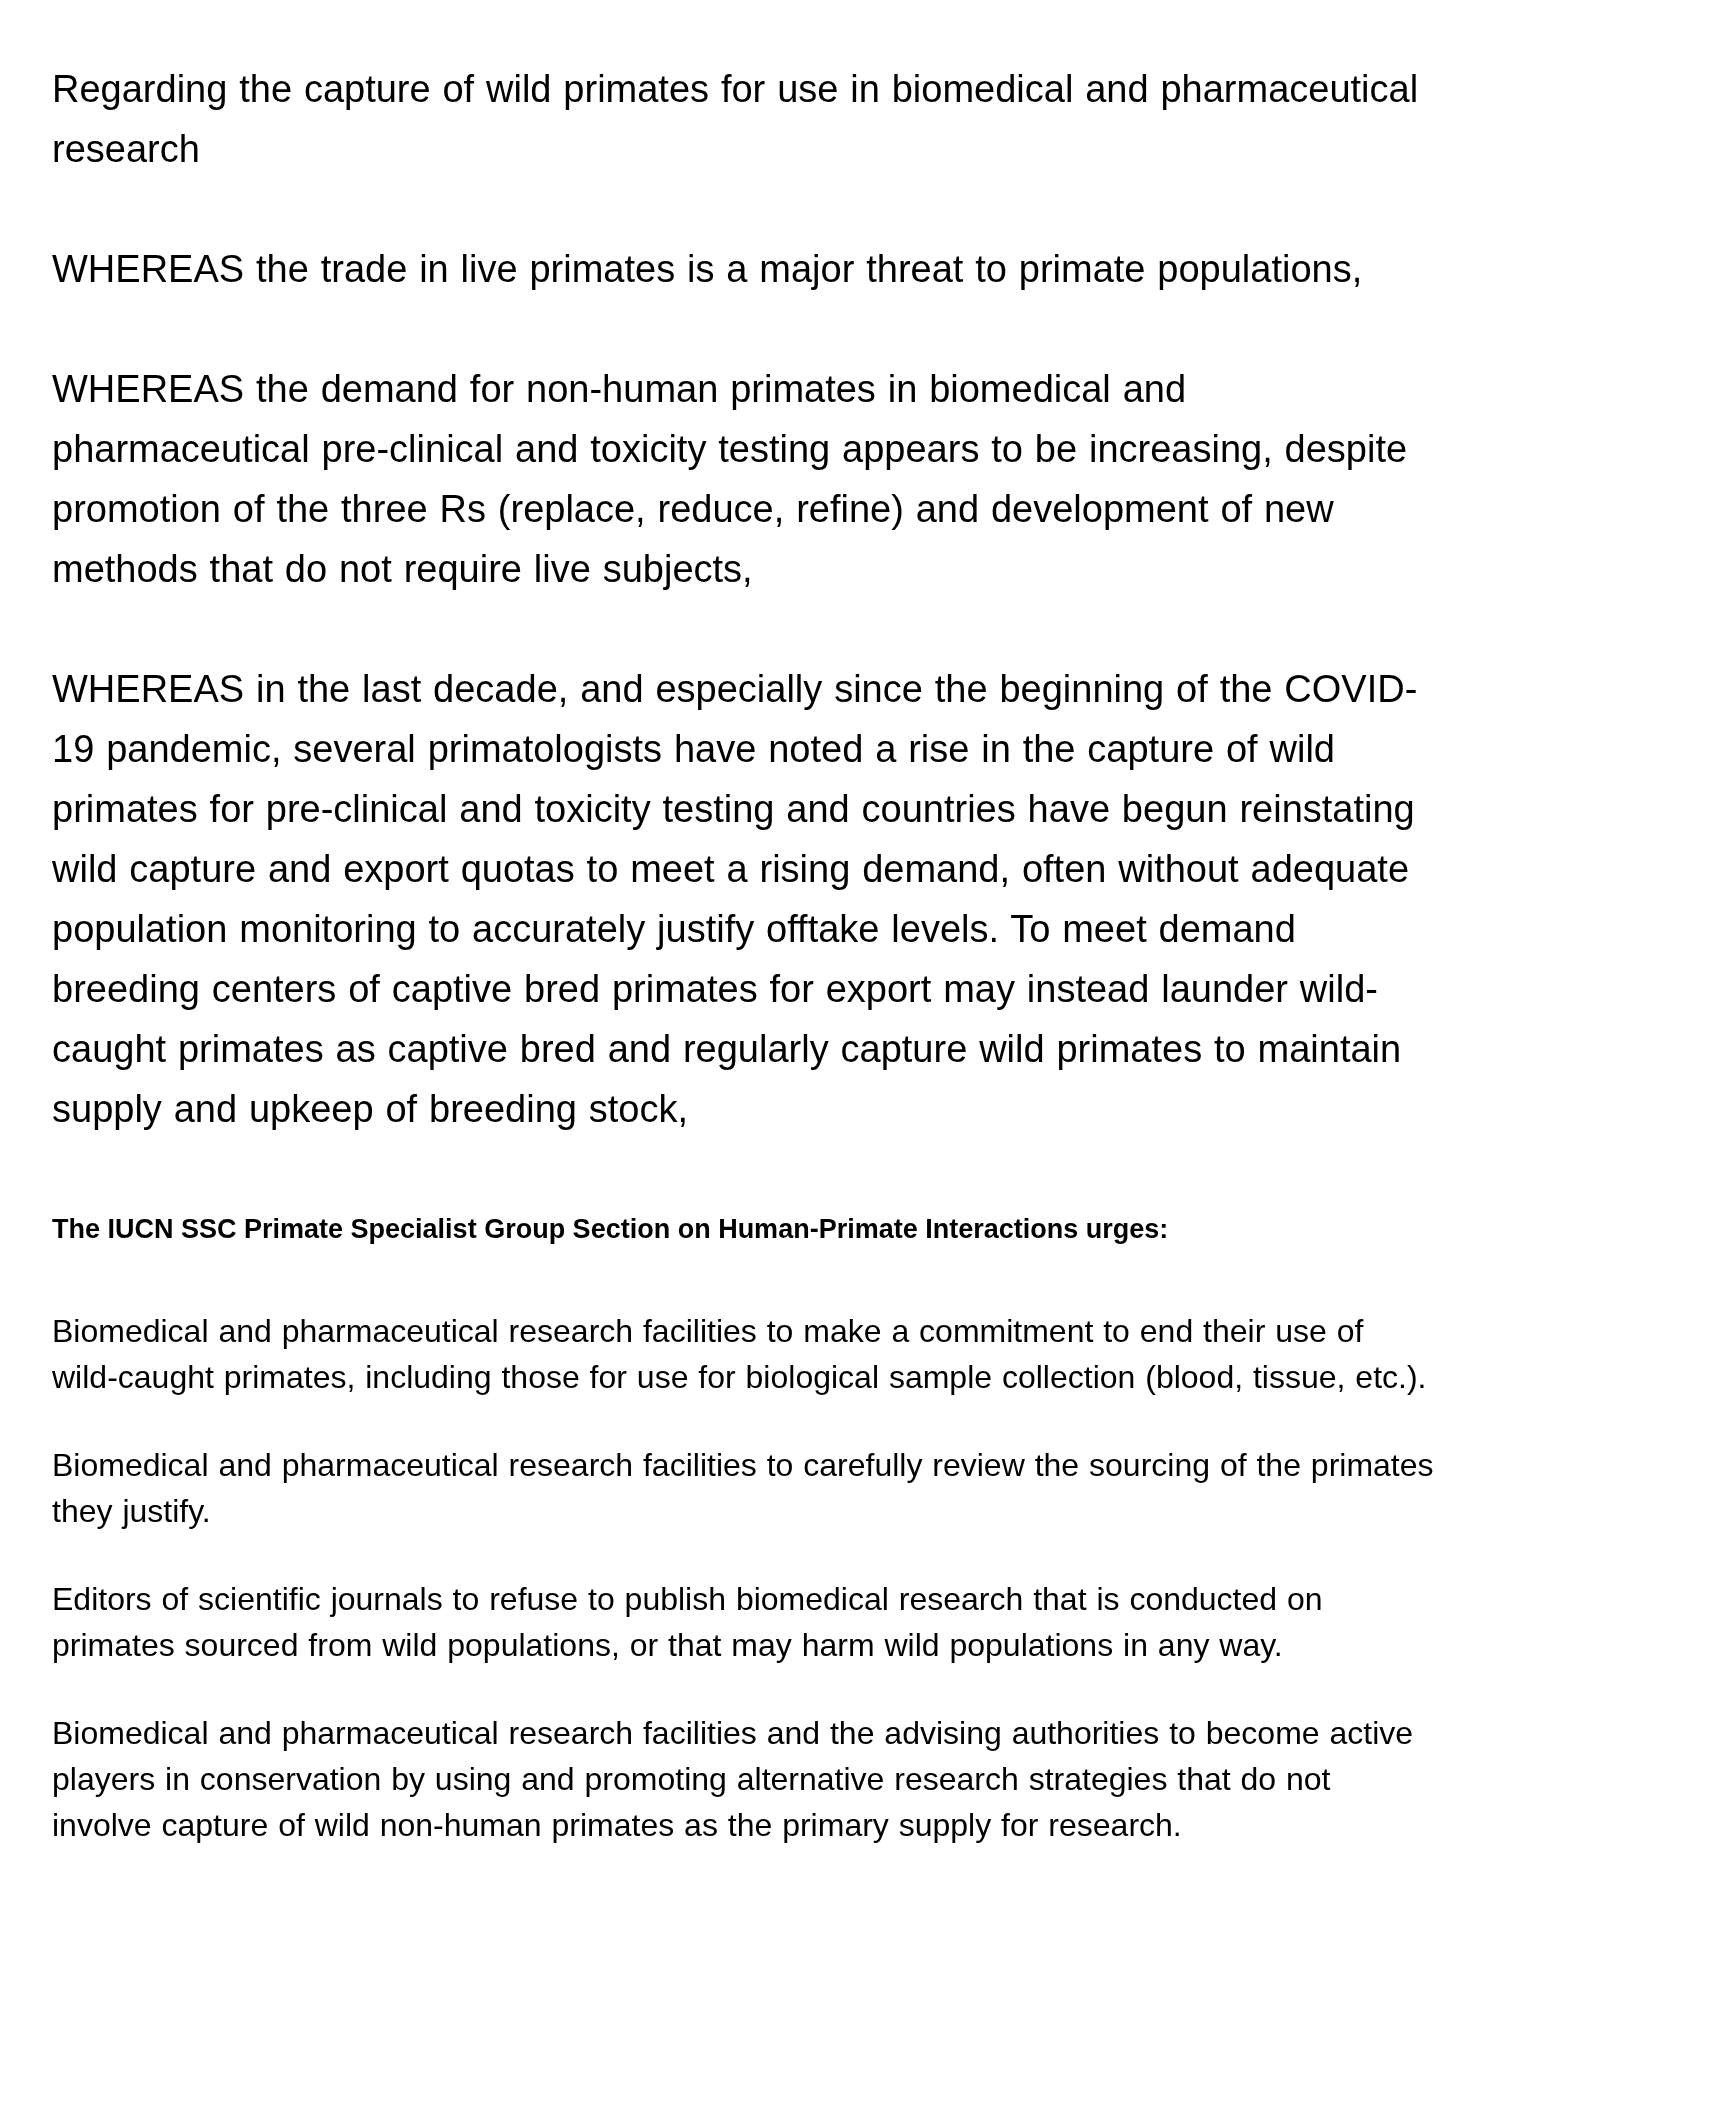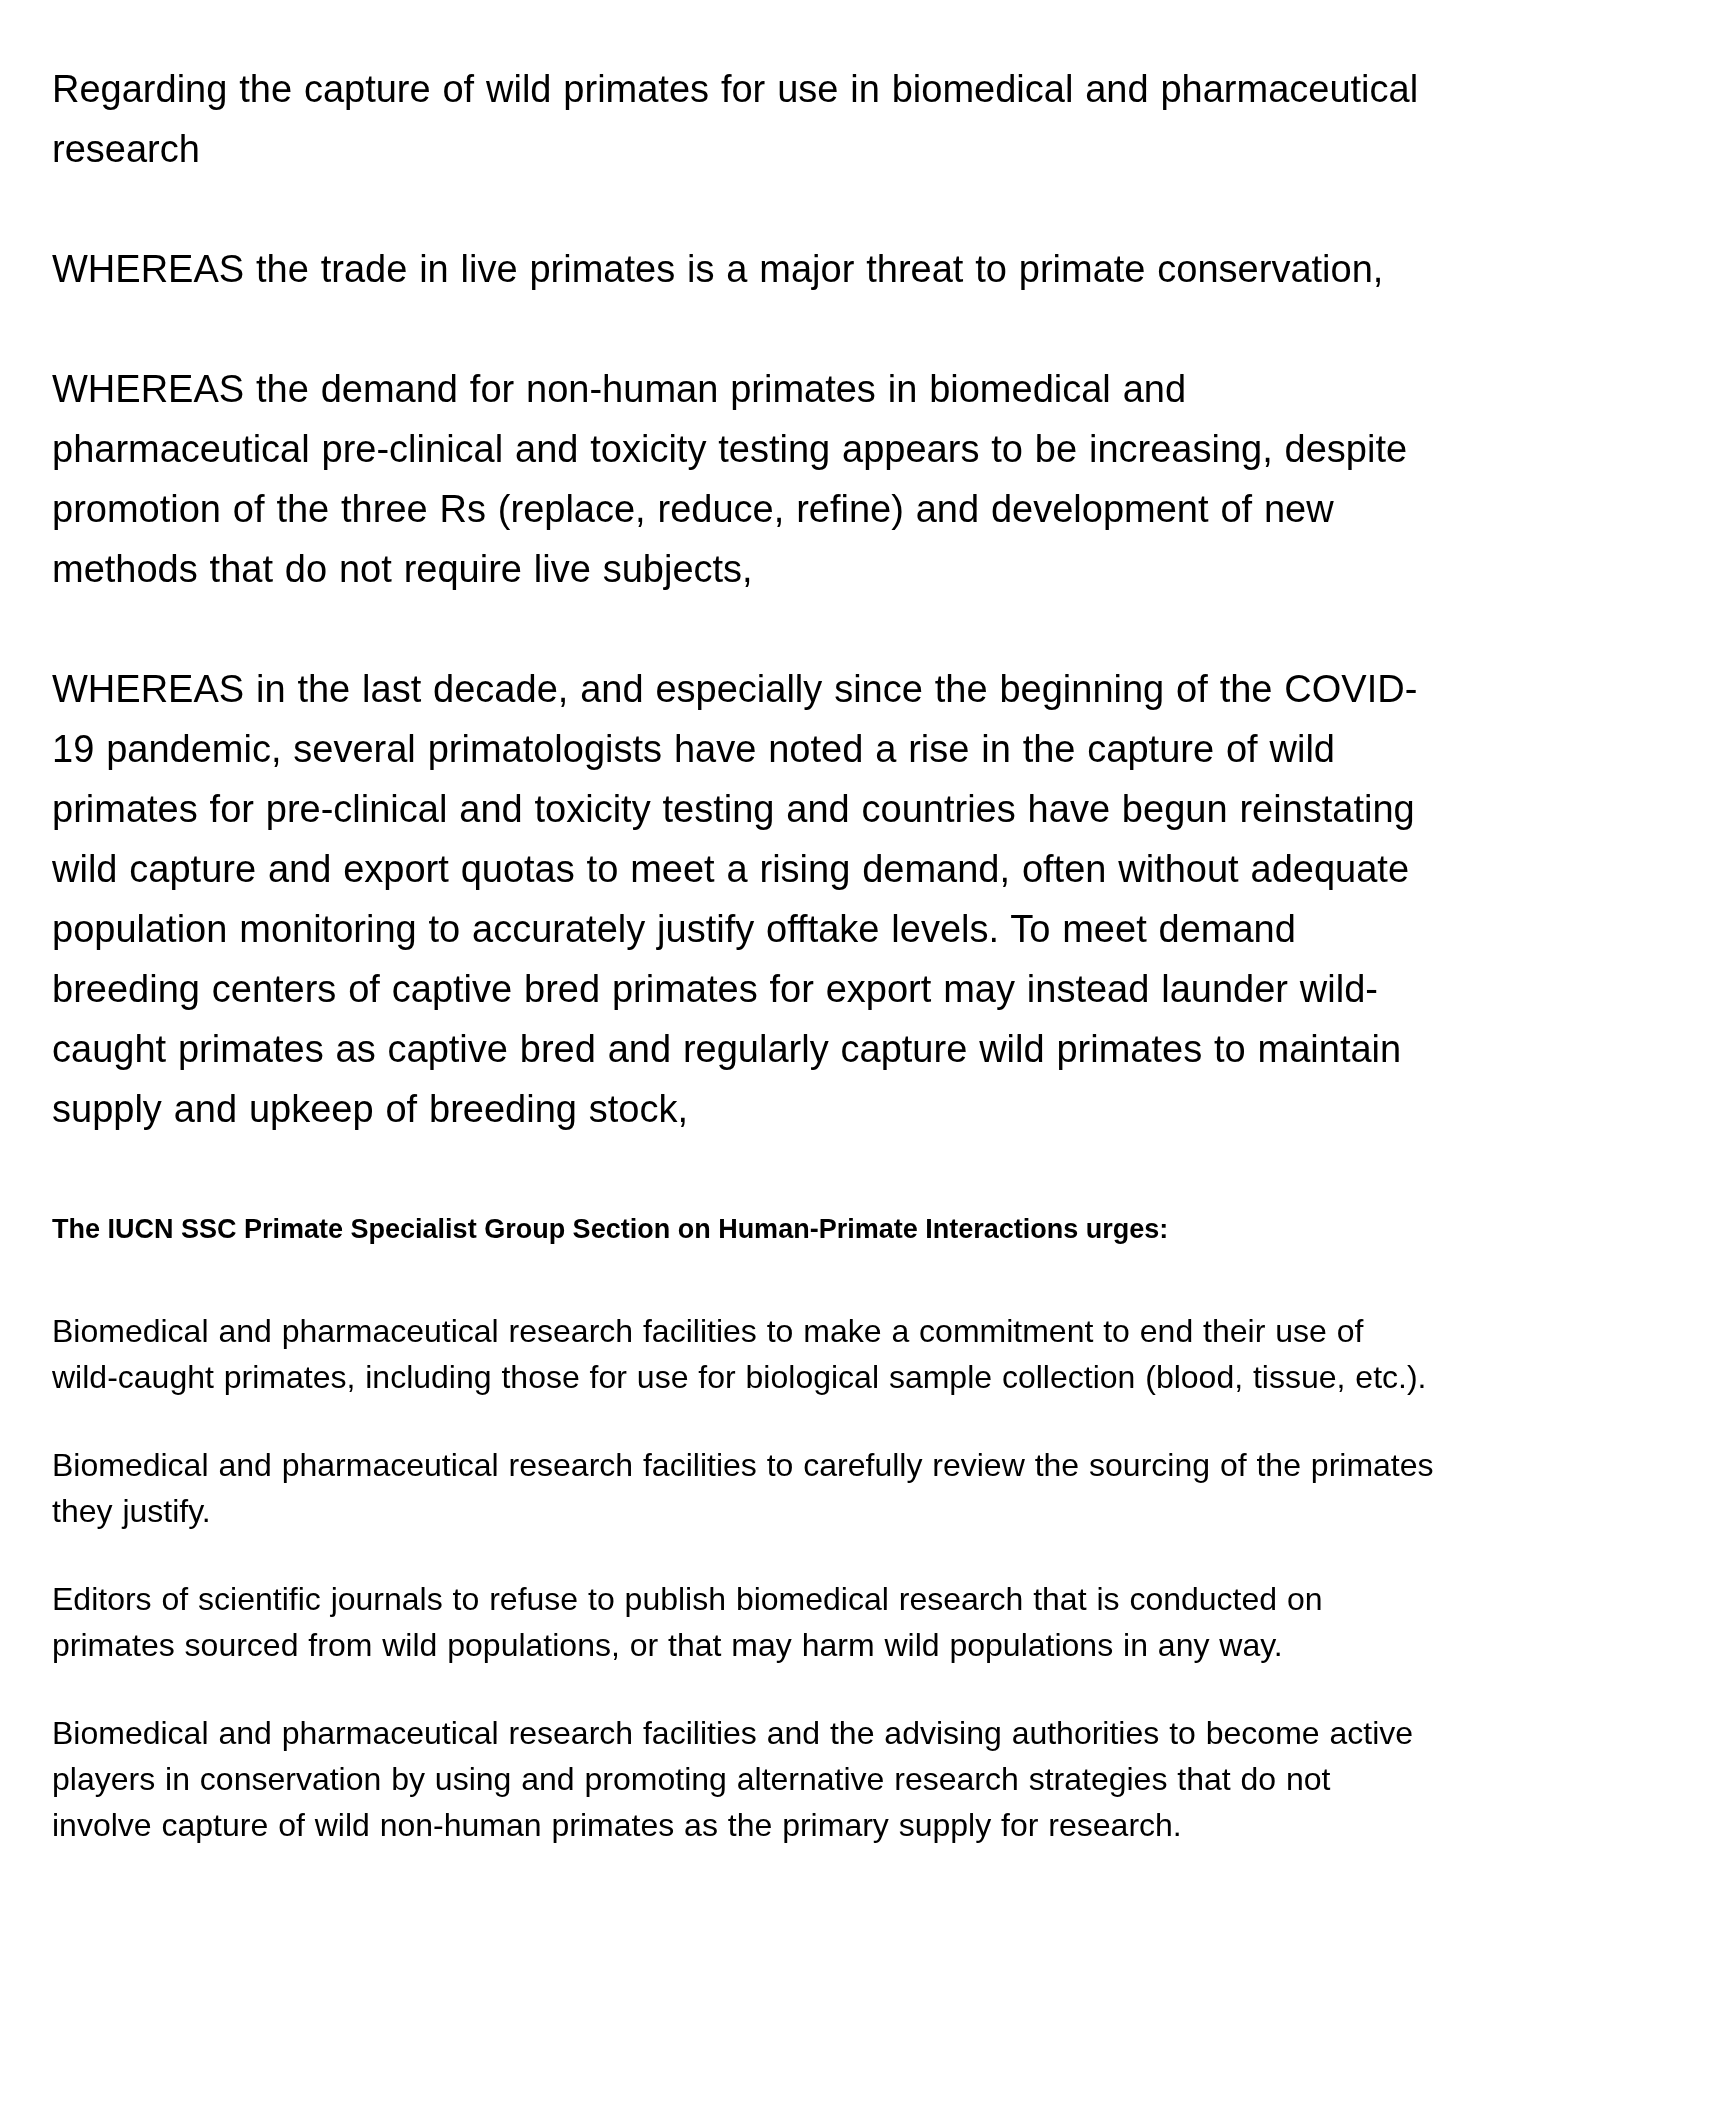--- a/index.html
+++ b/index.html
@@ -73,21 +73,21 @@
 </head>
 <body style="background-color: rgb(255, 255, 255); color: rgb(0, 0, 0);">
 
 <div class="page">
 
 
   <div class="body-wrap">
 
     <p class="loose first">Regarding the capture of wild primates for use in biomedical and pharmaceutical research</p>
 
-    <p class="loose">WHEREAS the trade in live primates is a major threat to primate conservation,</p>
+    <p class="loose">WHEREAS the trade in live primates is a major threat to primate populations,</p>
 
     <p class="loose">WHEREAS the demand for non-human primates in biomedical and pharmaceutical pre-clinical and toxicity testing appears to be increasing, despite promotion of the three Rs (replace, reduce, refine) and development of new methods that do not require live subjects,</p>
 
     <p class="loose">WHEREAS in the last decade, and especially since the beginning of the COVID-19 pandemic, several primatologists have noted a rise in the capture of wild primates for pre-clinical and toxicity testing and countries have begun reinstating wild capture and export quotas to meet a rising demand, often without adequate population monitoring to accurately justify offtake levels.  To meet demand breeding centers of captive bred primates for export may instead launder wild-caught primates as captive bred and regularly capture wild primates to maintain supply and upkeep of breeding stock,</p>
 
 
     <p class="lead-bold">The IUCN SSC Primate Specialist Group Section on Human-Primate Interactions urges:</p>
 
     <p class="tight">Biomedical and pharmaceutical research facilities to make a commitment to end their use of wild-caught primates, including those for use for biological sample collection (blood, tissue, etc.).</p>
 

